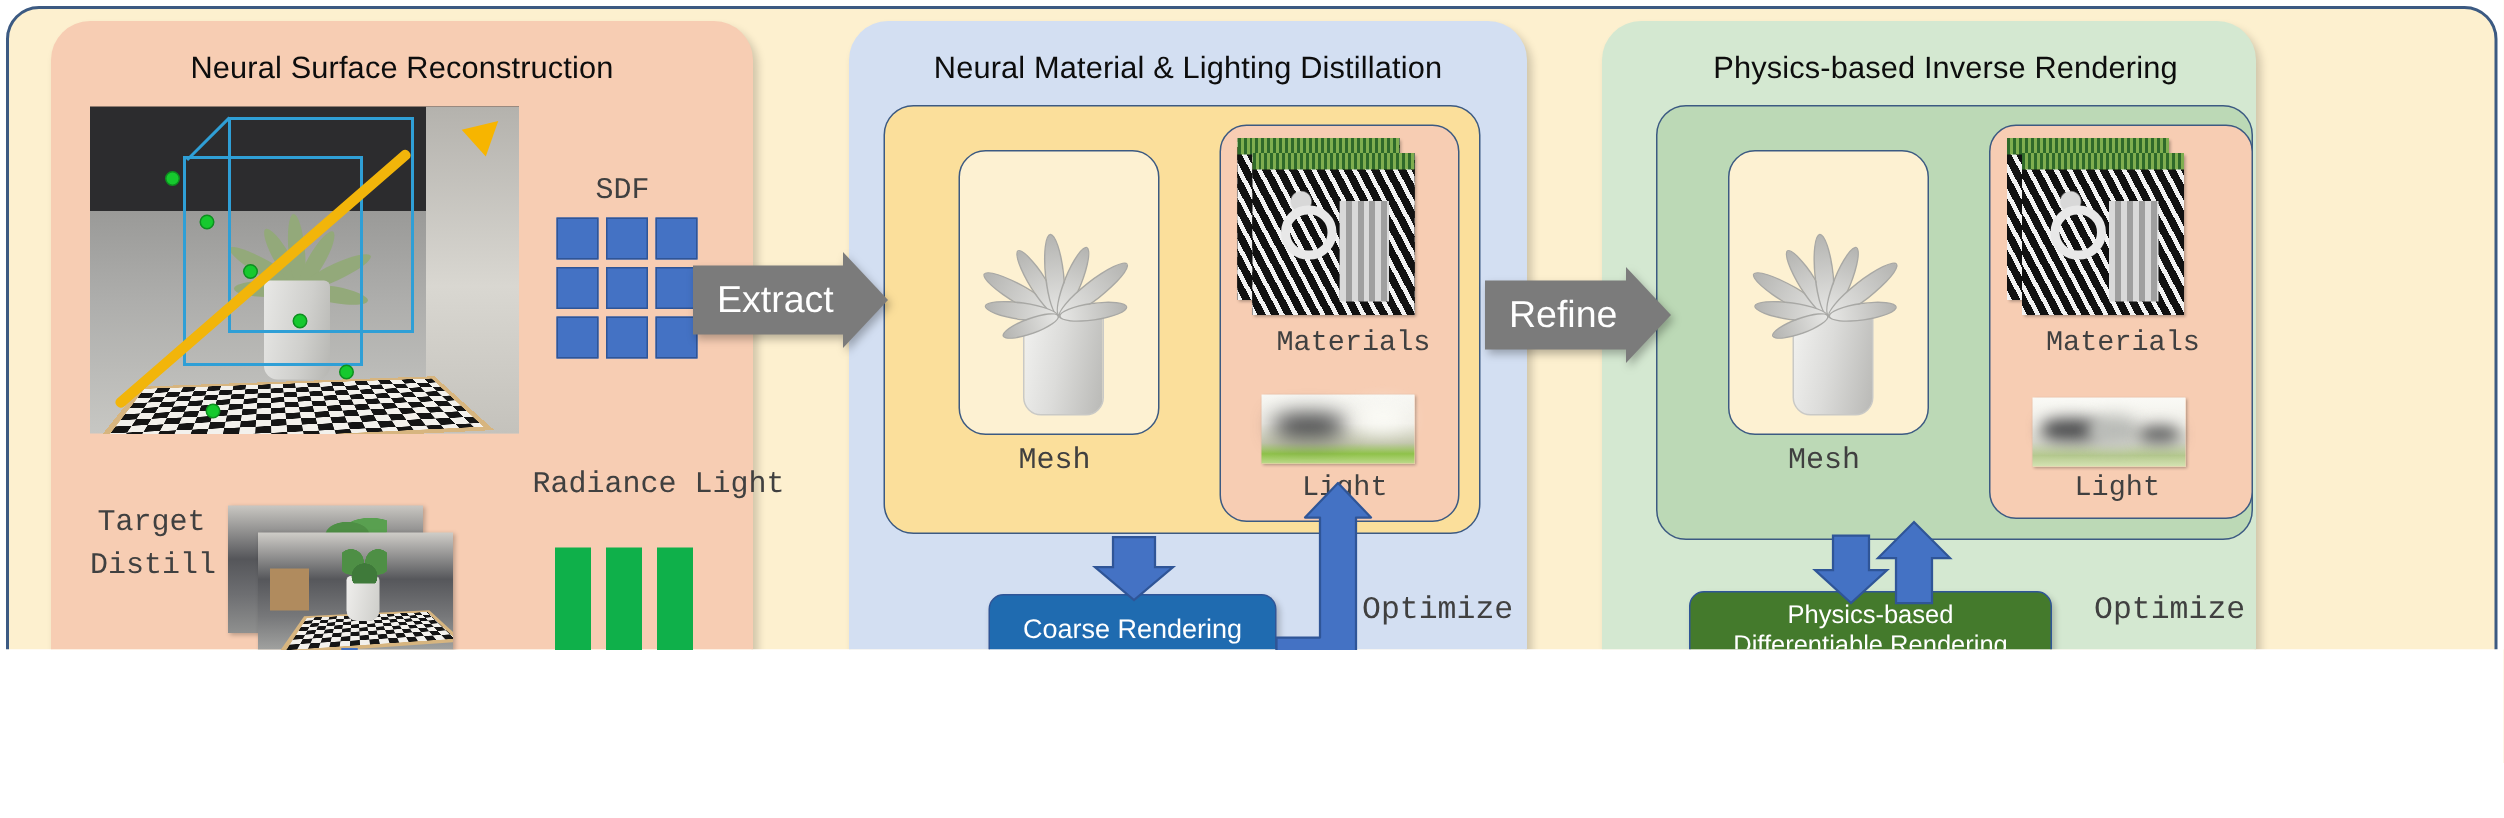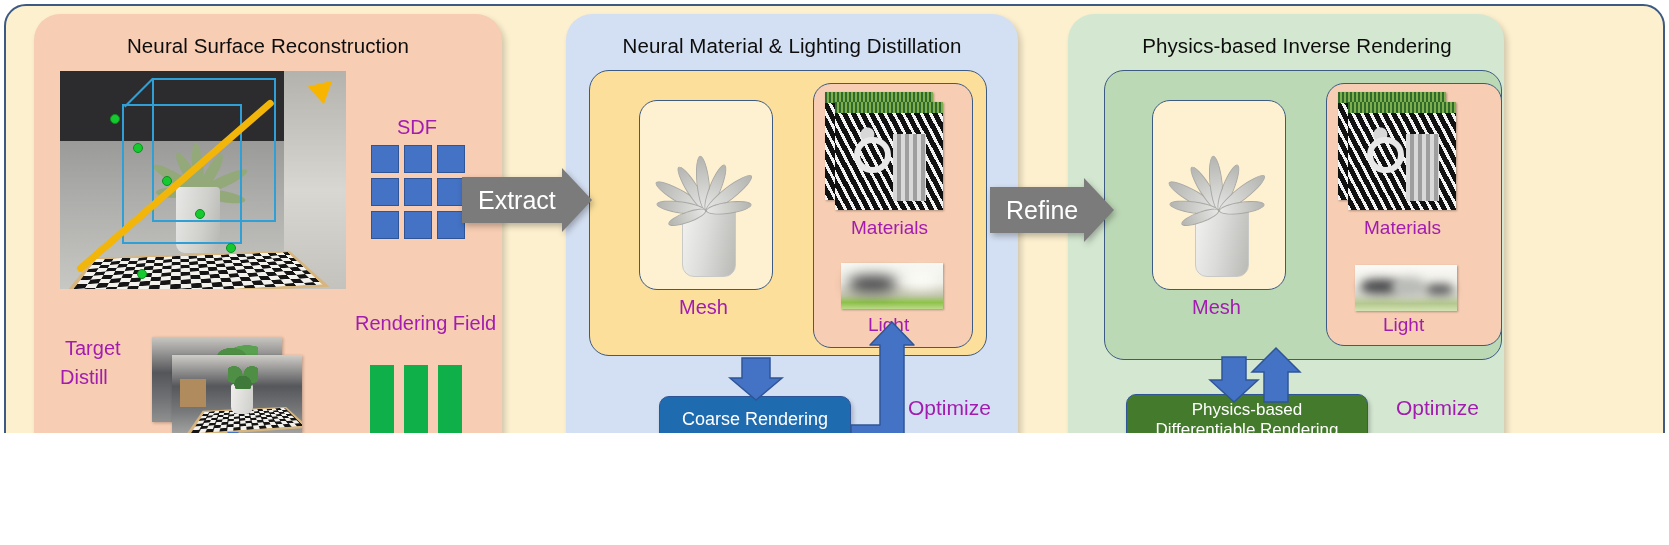--- a/index.html
+++ b/index.html
@@ -264,21 +264,21 @@
     background:#4472c4; border:1px solid #2f5597;
   }
   #rf-bars {
     position:absolute; left:370px; top:365px;
     display:flex; gap:10px;
   }
   #rf-bars div { width:24px; height:72px; background:#0fb04a; }
 
   
   .label {
-    position:absolute; color:#a21caf; white-space:nowrap;
+    position:absolute; color:#404040; white-space:nowrap;font-family:Liberation Mono, monospace;
   }
   .label-sm { font-size:19px; }
   .label-md { font-size:20px; }
   .label-lg { font-size:21px; }
 
   
   .chevron {
     position:absolute; display:flex; align-items:center;
     filter: drop-shadow(2px 3px 3px rgba(0,0,0,0.28));
   }
@@ -364,21 +364,21 @@
       <div></div>
       <div></div>
     <div></div>
       <div></div>
       <div></div>
     <div></div>
       <div></div>
       <div></div>
   </div>
 
-  <div class="label label-md" style="left:355px; top:312px;">Rendering Field</div>
+  <div class="label label-md" style="left:355px; top:312px;">Radiance Light</div>
   <div id="rf-bars">
     <div></div>
       <div></div>
       <div></div>
   </div>
 
   <div class="stage" id="stage-distill">
     <div class="stage-title" style="top:20px;">Neural Material &amp; Lighting  Distillation</div>
   </div>
 

